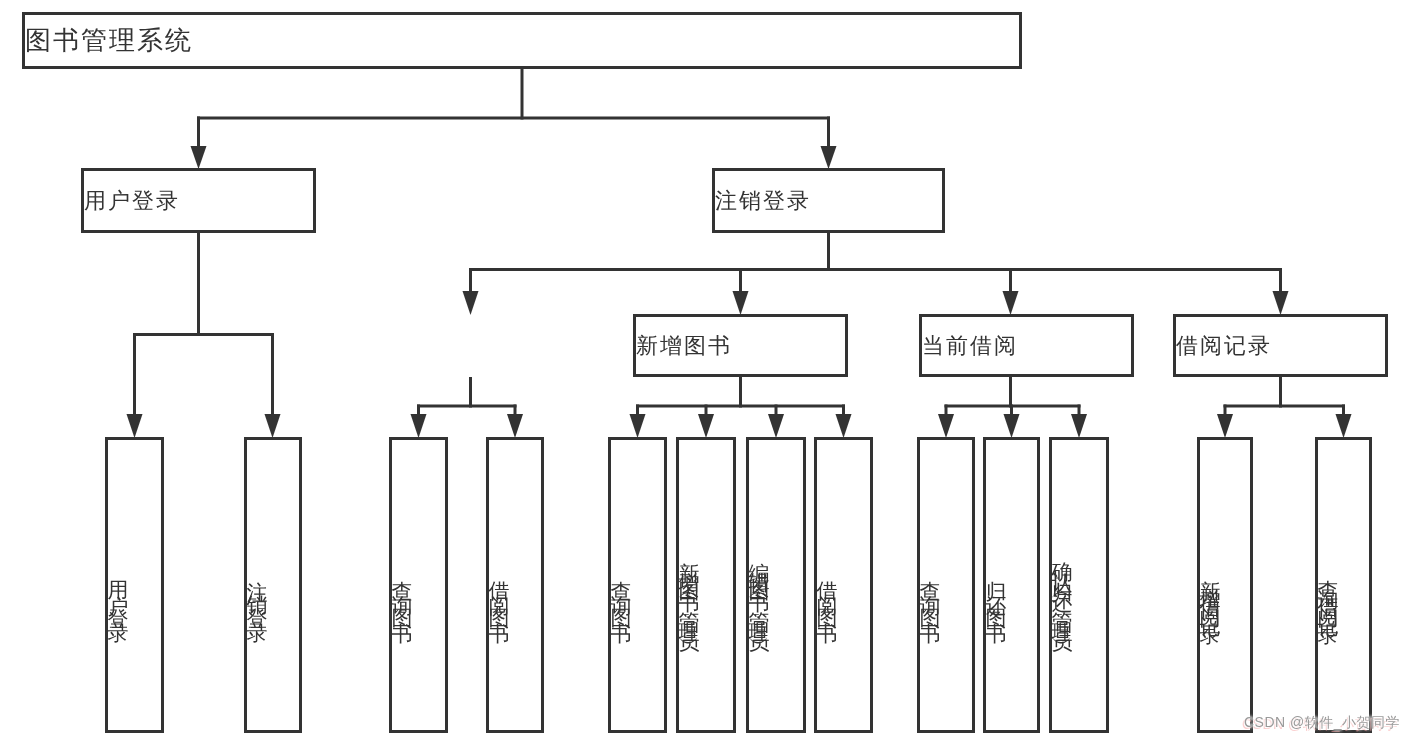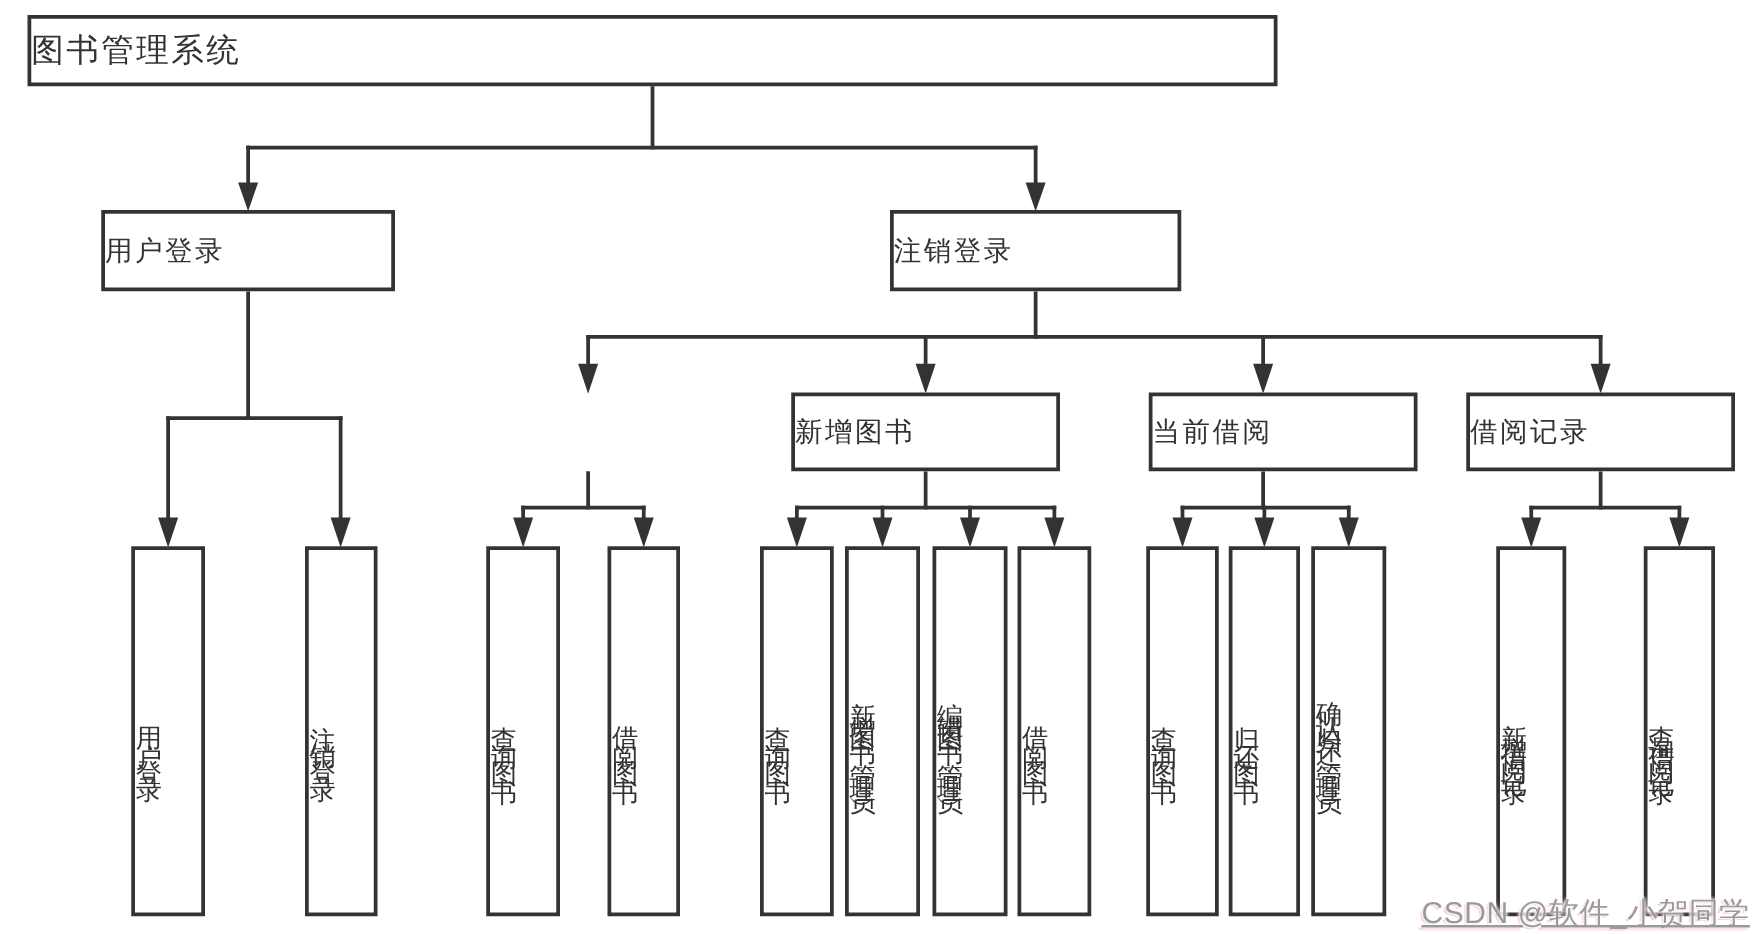--- a/index.html
+++ b/index.html
@@ -30,25 +30,24 @@
   
   .lfA1{left:105px;width:59px;} .lfA2{left:244px;width:58px;}
   .lfB1{left:389px;width:59px;} .lfB2{left:486px;width:58px;}
   .lfC1{left:608px;width:59px;} .lfC2{left:676px;width:60px;}
   .lfC3{left:746px;width:60px;} .lfC4{left:814px;width:59px;}
   .lfD1{left:917px;width:58px;} .lfD2{left:983px;width:57px;}
   .lfD3{left:1049px;width:60px;}
   .lfE1{left:1197px;width:56px;} .lfE2{left:1315px;width:57px;}
   .watermark{
     position:absolute;right:5px;top:714px;z-index:5;
-    font-size:24px;color:#9a9a9a;letter-spacing:0.5px;white-space:nowrap;
+    font-size:14px;color:#9a9a9a;letter-spacing:0.5px;white-space:nowrap;
     text-shadow:
       0 0 3px #ffffff, 0 0 3px #ffffff, 0 0 4px #ffffff,
       -2px 2px 0 rgba(246,150,150,0.55);
-    text-decoration: underline;
   }
 </style>
 </head>
 <body>
 
 <div class="stage">
 
   <svg class="wires" width="1405" height="747" viewBox="0 0 1405 747" aria-hidden="true">
     <g stroke="#333333" stroke-width="3" fill="none">
 

